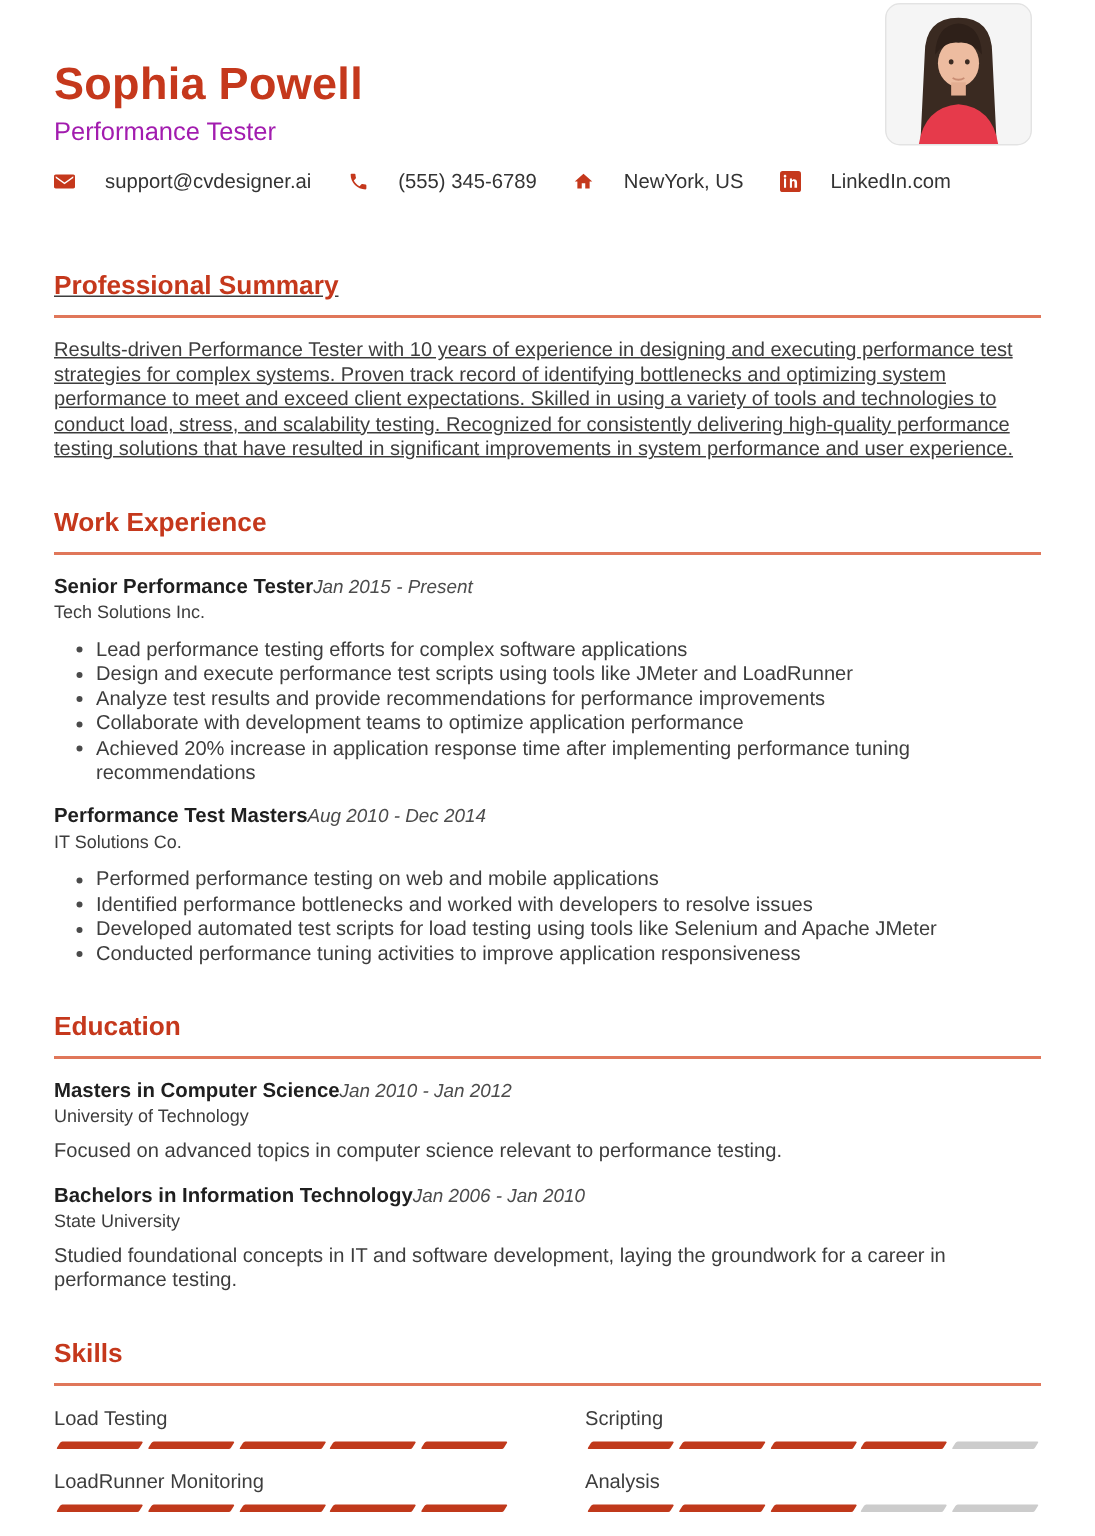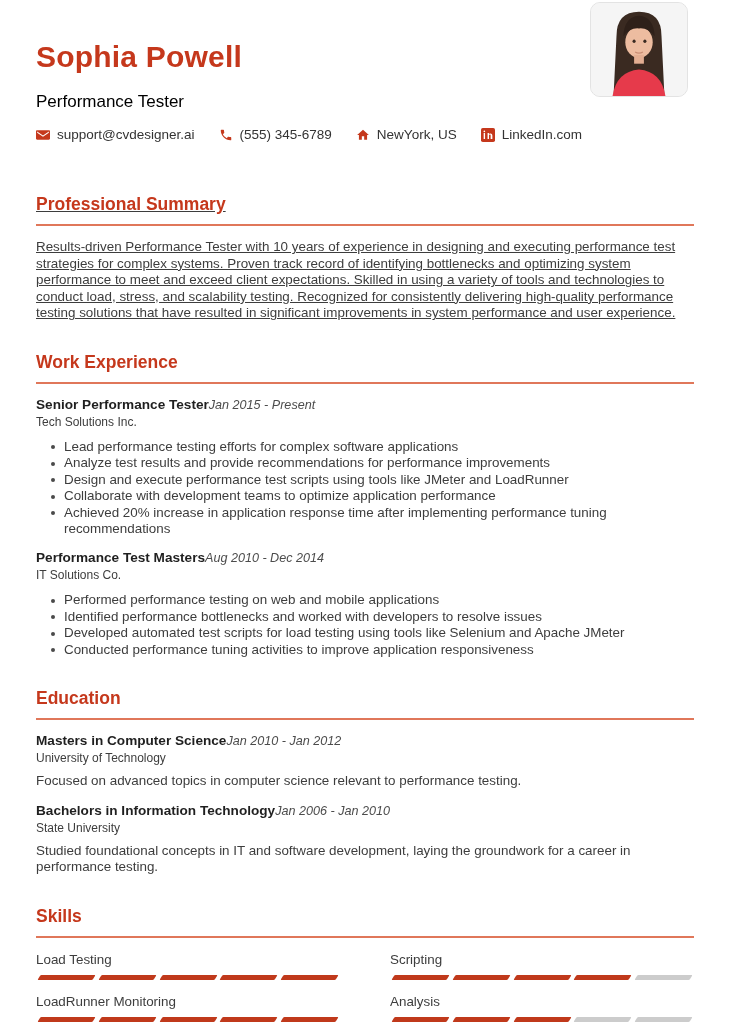--- a/index.html
+++ b/index.html
@@ -8,23 +8,23 @@
     width: 730px; height: 1024px; overflow: hidden;
     background: #ffffff;
     font-family: "Liberation Sans", sans-serif;
     color: #3d3d3d;
   }
   .page { padding: 0 36px; position: relative; }
 
   
   .header { position: relative; padding-top: 40px; }
   .name { font-size: 30px; font-weight: 700; color: #c5381c; line-height: 1.1; letter-spacing: .2px; }
-  .job-title { font-size: 17px; color: #000000; margin-top: 19px; font-weight: 500; }
+  .job-title { font-size: 17px; color: #a21caf; margin-top: 5px; font-weight: 500; }
   .contact-row { display: flex; align-items: center; gap: 24px; margin-top: 15px; font-size: 13.5px; color: #333; }
-  .contact-item { display: flex; align-items: center; gap: 7px; white-space: nowrap; }
+  .contact-item { display: flex; align-items: center; gap: 20px; white-space: nowrap; }
   .c-icon { width: 14px; height: 14px; display: inline-block; flex: 0 0 auto; }
   .c-icon svg { width: 100%; height: 100%; display: block; }
   .photo {
     position: absolute; top: 2px; right: 6px;
     width: 98px; height: 95px; border-radius: 10px; overflow: hidden;
     border: 1px solid #e3e3e3; background: #f5f5f5;
   }
   .photo svg { width: 100%; height: 100%; display: block; }
 
   
@@ -134,22 +134,22 @@
     <div class="section-heading">Work Experience</div>
 
     <div class="entry">
       <div class="entry-head">
         <span class="entry-title">Senior Performance Tester</span>
         <span class="entry-date">Jan 2015 - Present</span>
       </div>
       <div class="entry-sub">Tech Solutions Inc.</div>
       <ul class="bullets">
         <li>Lead performance testing efforts for complex software applications</li>
+        <li>Design and execute performance test scripts using tools like JMeter and LoadRunner</li>
         <li>Analyze test results and provide recommendations for performance improvements</li>
-        <li>Design and execute performance test scripts using tools like JMeter and LoadRunner</li>
         <li>Collaborate with development teams to optimize application performance</li>
         <li>Achieved 20% increase in application response time after implementing performance tuning recommendations</li>
       </ul>
     </div>
 
     <div class="entry">
       <div class="entry-head">
         <span class="entry-title">Performance Test Masters</span>
         <span class="entry-date">Aug 2010 - Dec 2014</span>
       </div>

